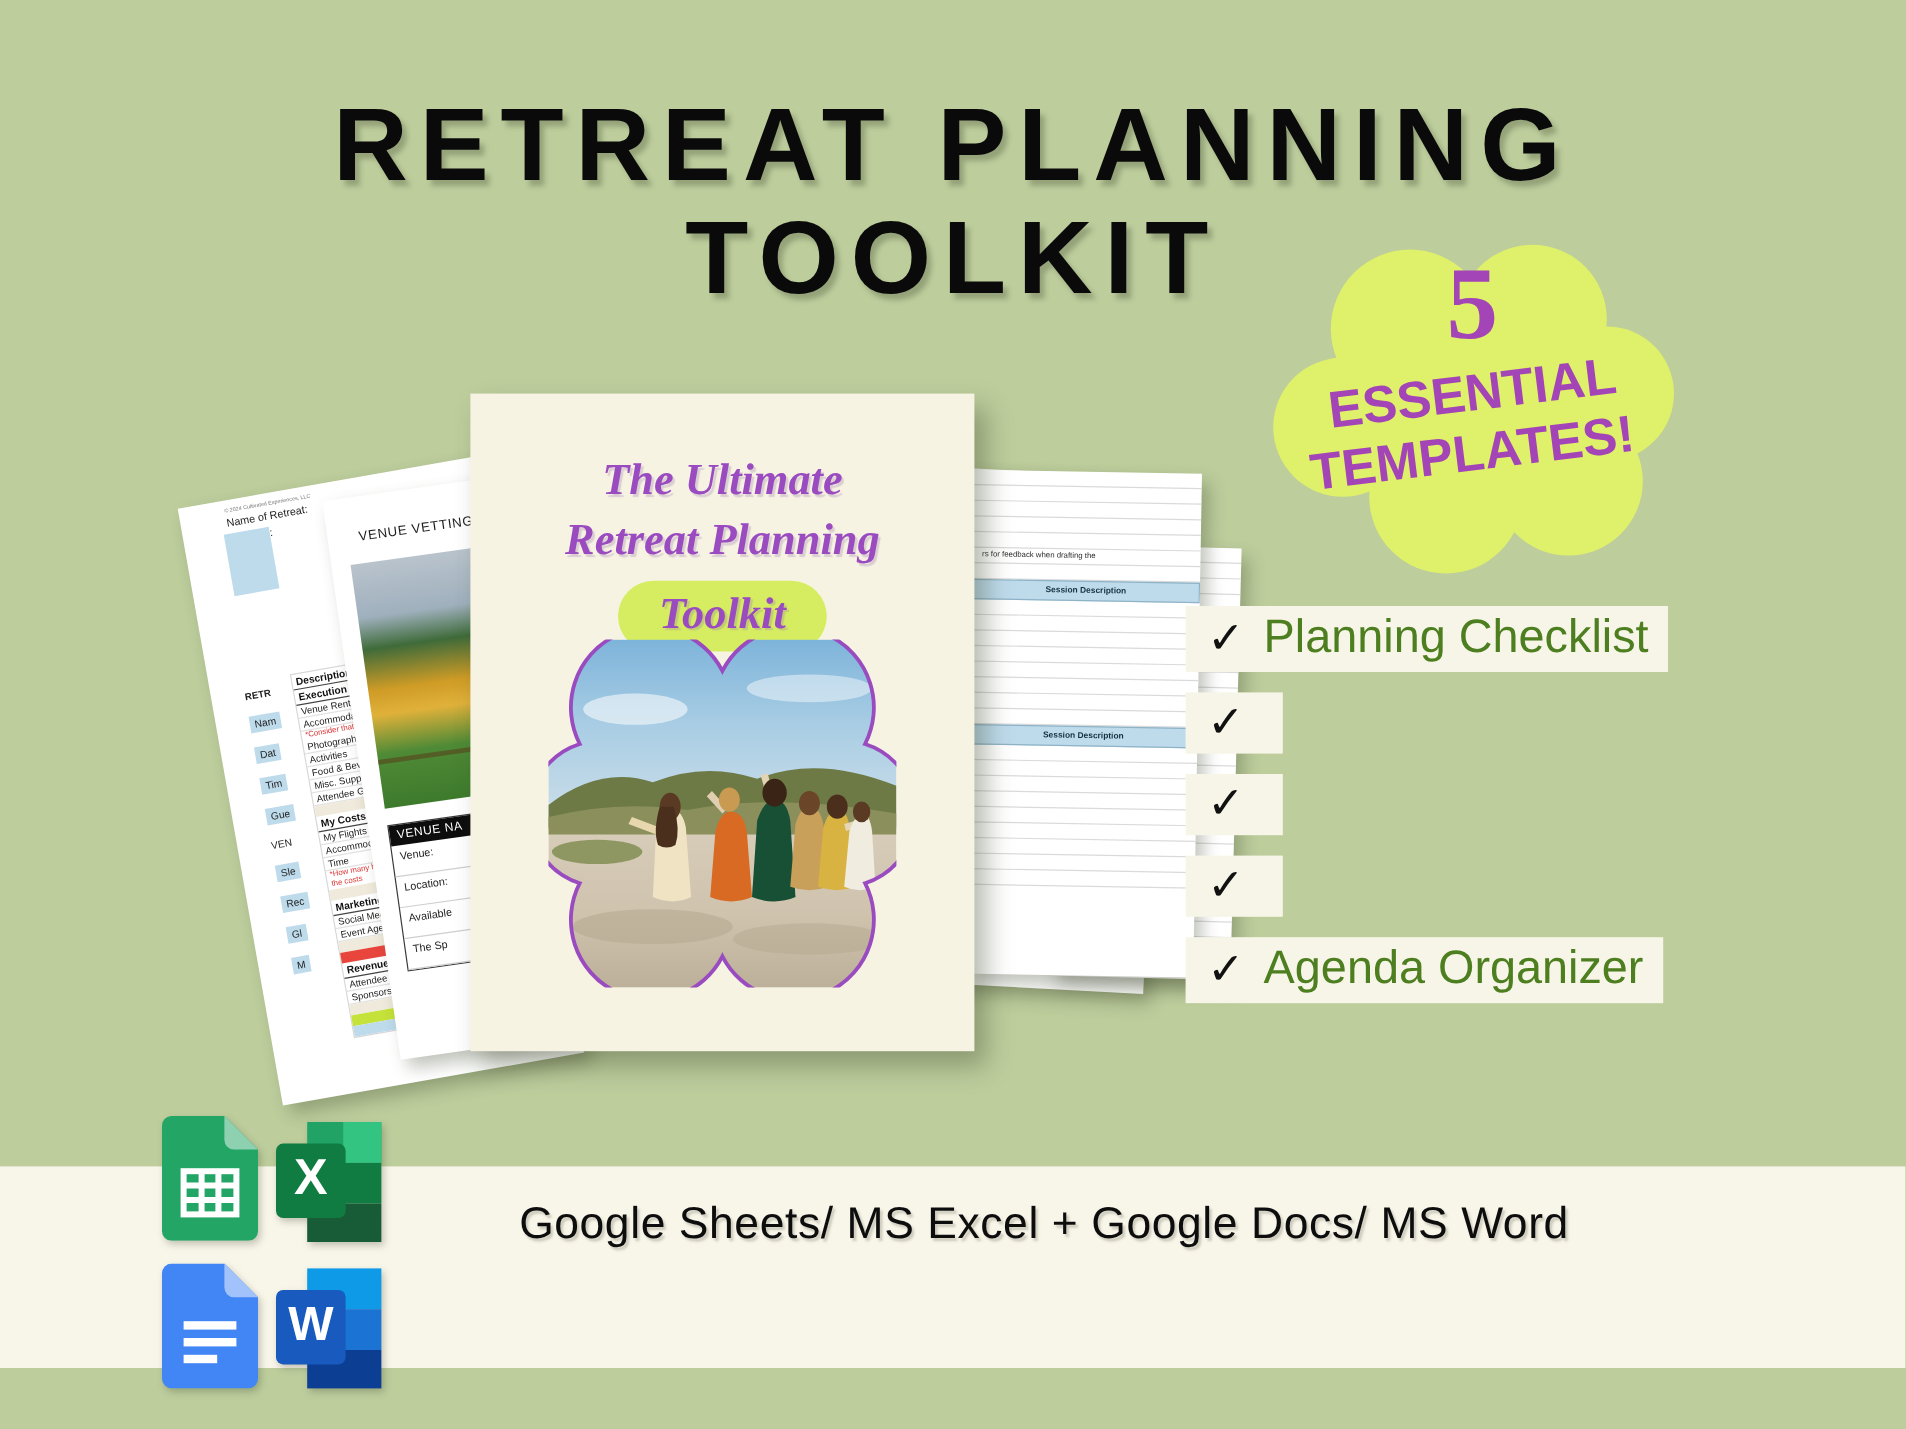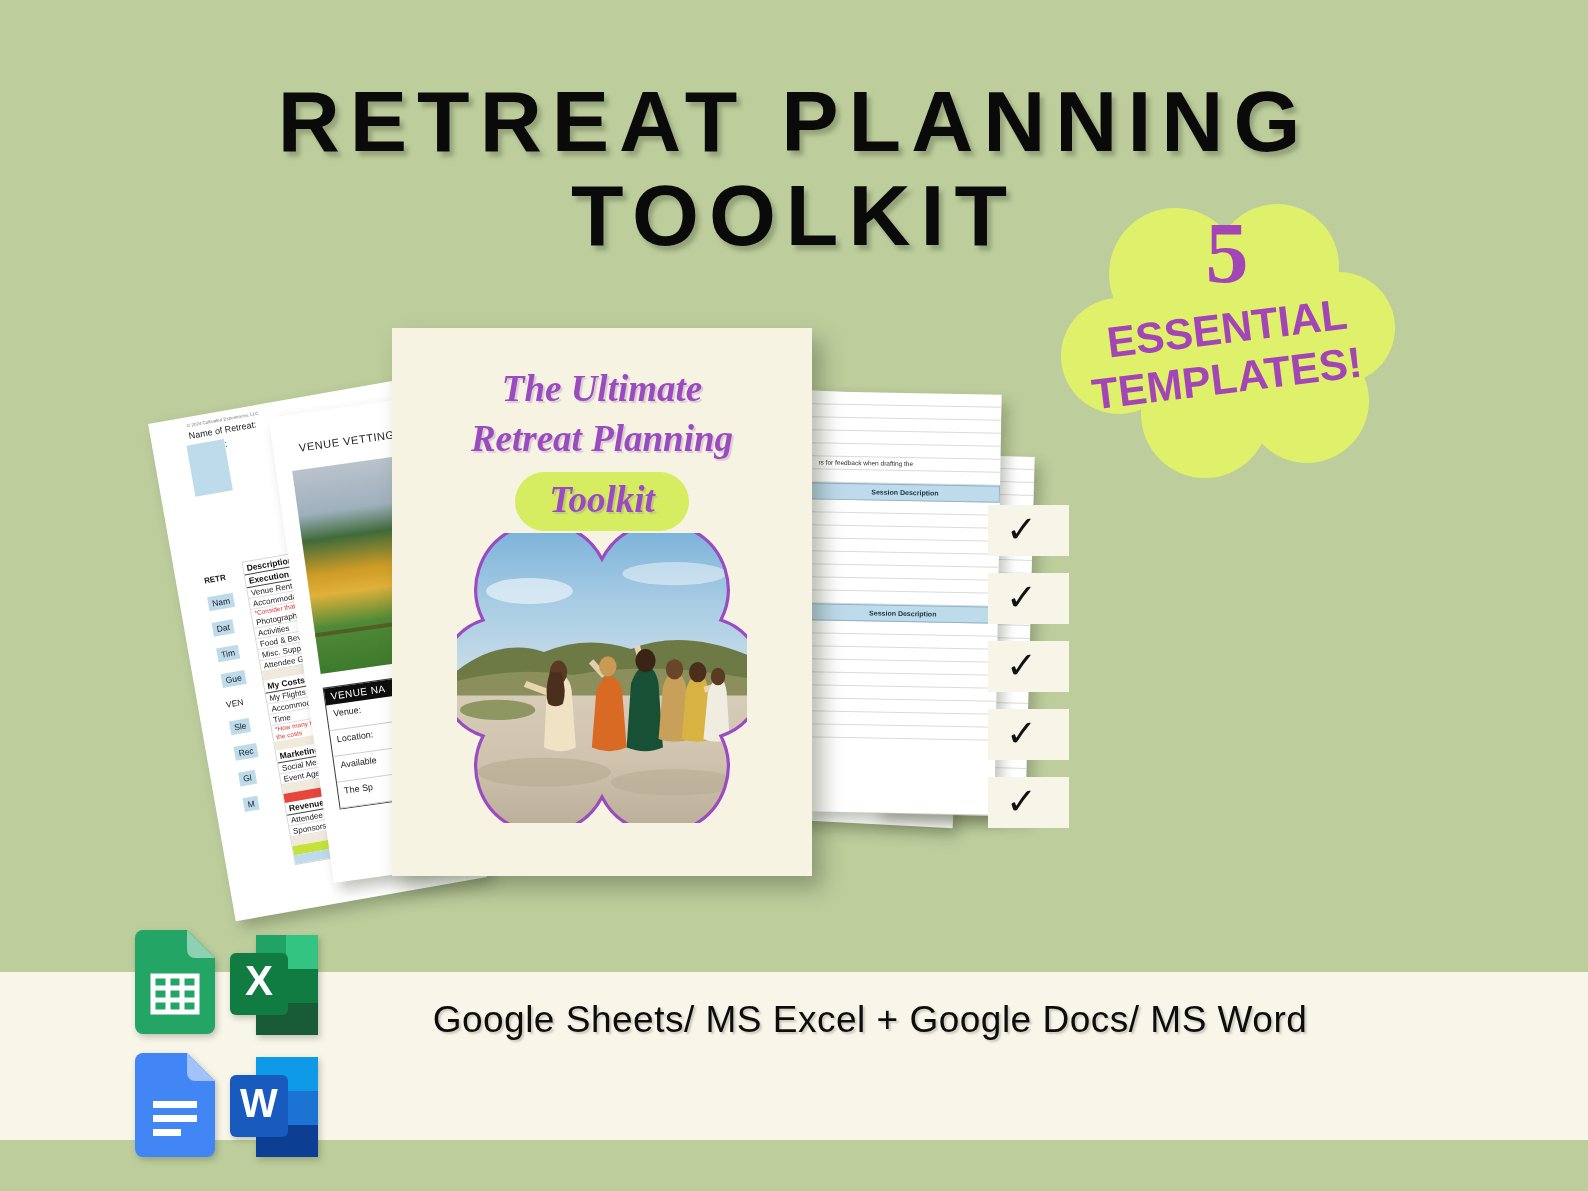--- a/index.html
+++ b/index.html
@@ -185,21 +185,21 @@
     position: absolute;
     left: 392px; top: 328px;
     width: 420px; height: 548px;
     background: #f7f3e3;
     box-shadow: 10px 12px 20px rgba(60,70,45,0.38);
     z-index: 6;
     overflow: hidden;
   }
   .cover-title {
     text-align: center;
-    padding-top: 36px;
+    padding-top: 48px;
     font-family: "Liberation Serif", serif;
     font-style: italic;
     font-weight: 700;
     color: #9a4bc0;
     font-size: 37px;
     line-height: 1.34;
     text-shadow: 2px 2px 1px rgba(150,120,170,0.30);
   }
   .cover-pill {
     display: inline-block;
@@ -498,40 +498,42 @@
   </svg>
   <div class="badge-num">5</div>
   <div class="badge-l1">ESSENTIAL</div>
   <div class="badge-l2">TEMPLATES!</div>
 </div>
 
 <div class="features">
   <div class="feature-row">
     <div class="feature-pill">
       <span class="feature-check">✓</span>
+      <span class="feature-label">Planning Checklist</span>
     </div>
   </div>
   <div class="feature-row">
     <div class="feature-pill">
       <span class="feature-check">✓</span>
     </div>
   </div>
   <div class="feature-row">
     <div class="feature-pill">
       <span class="feature-check">✓</span>
     </div>
   </div>
   <div class="feature-row">
     <div class="feature-pill">
       <span class="feature-check">✓</span>
     </div>
   </div>
   <div class="feature-row">
     <div class="feature-pill">
       <span class="feature-check">✓</span>
+      <span class="feature-label">Agenda Organizer</span>
     </div>
   </div>
 </div>
 
 <div class="footer-band"></div>
 
 <div class="app-icons">
 
   <div class="app-icon ic-sheets">
     <svg width="80" height="104" viewBox="0 0 80 104">

